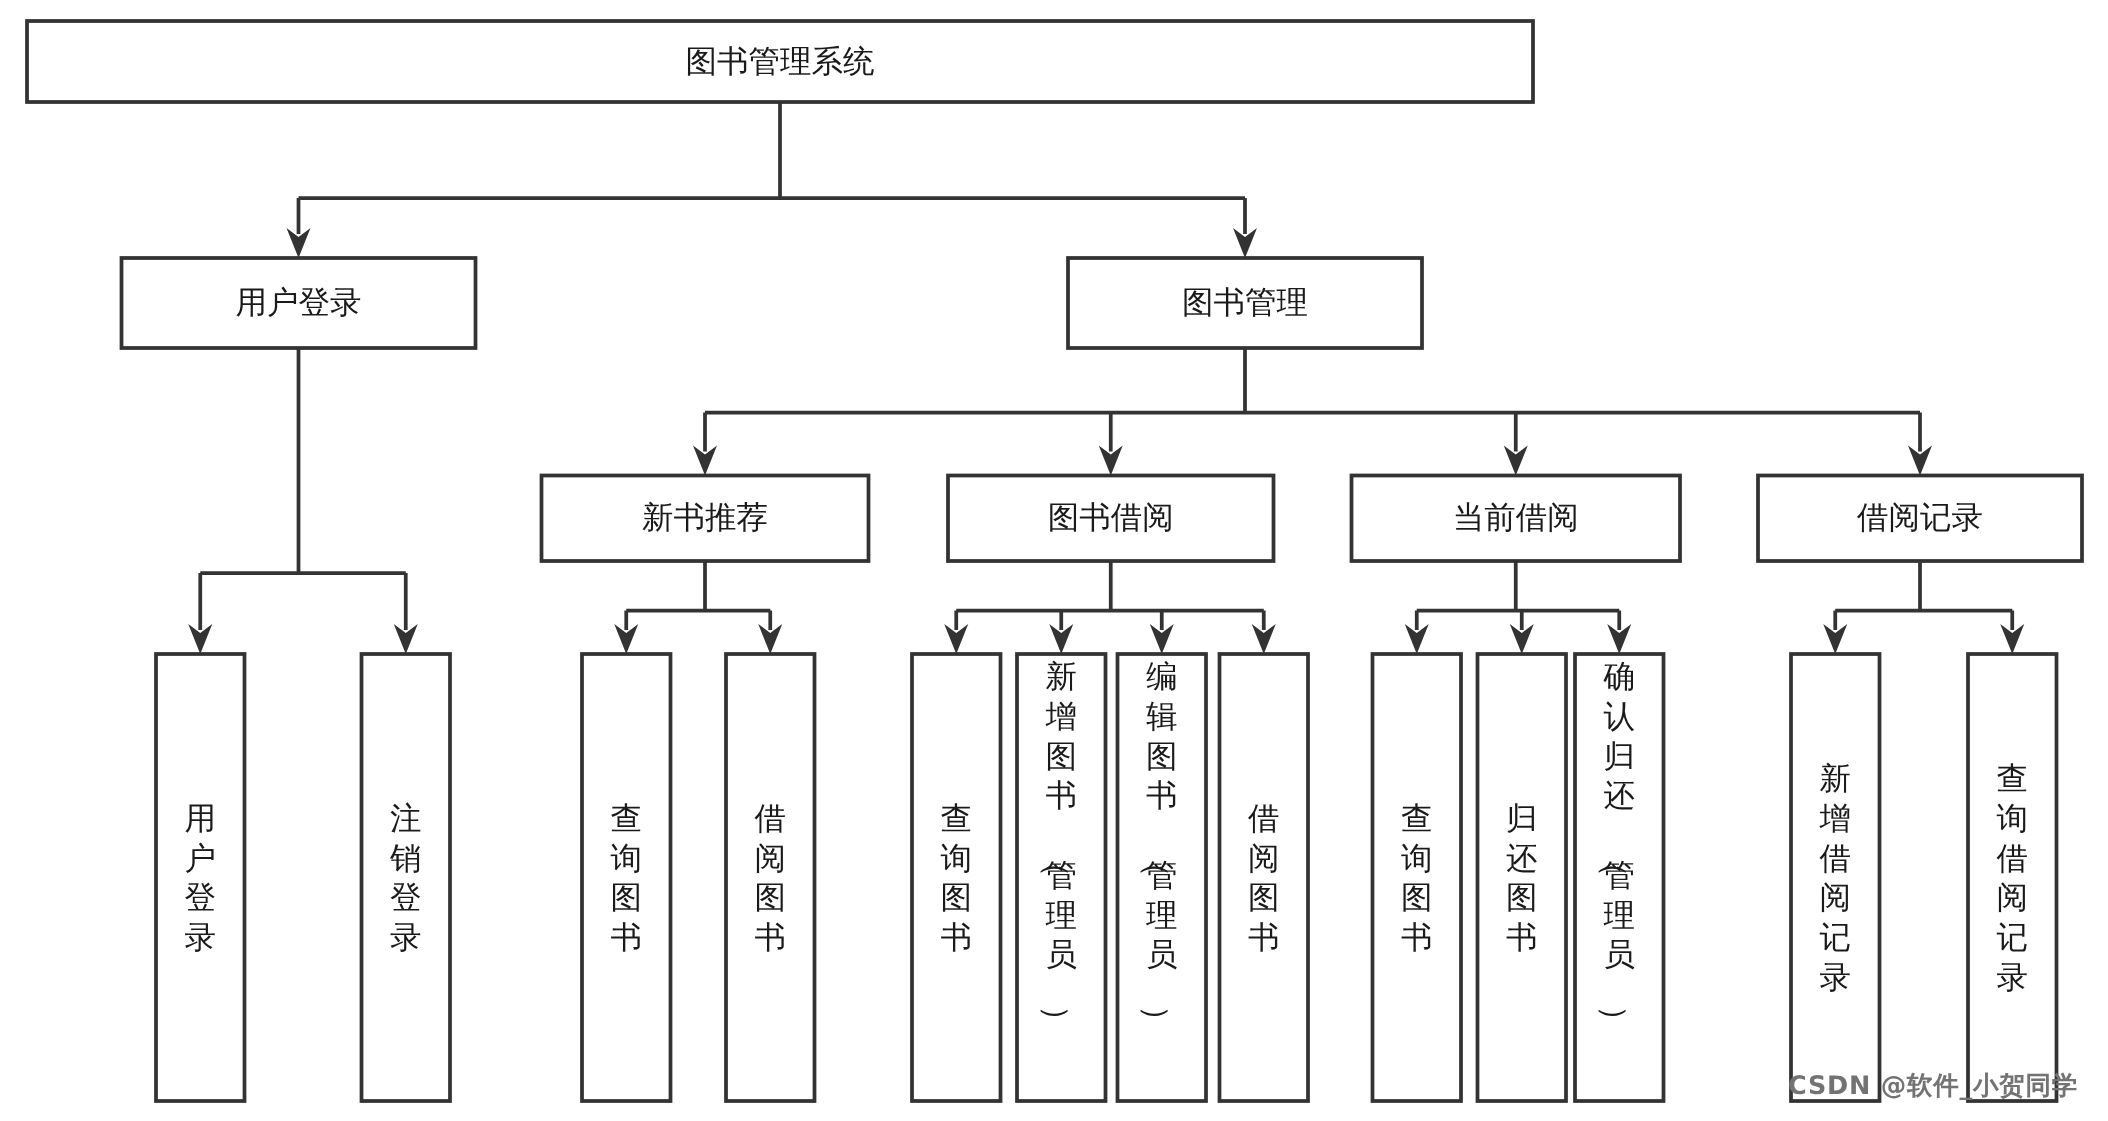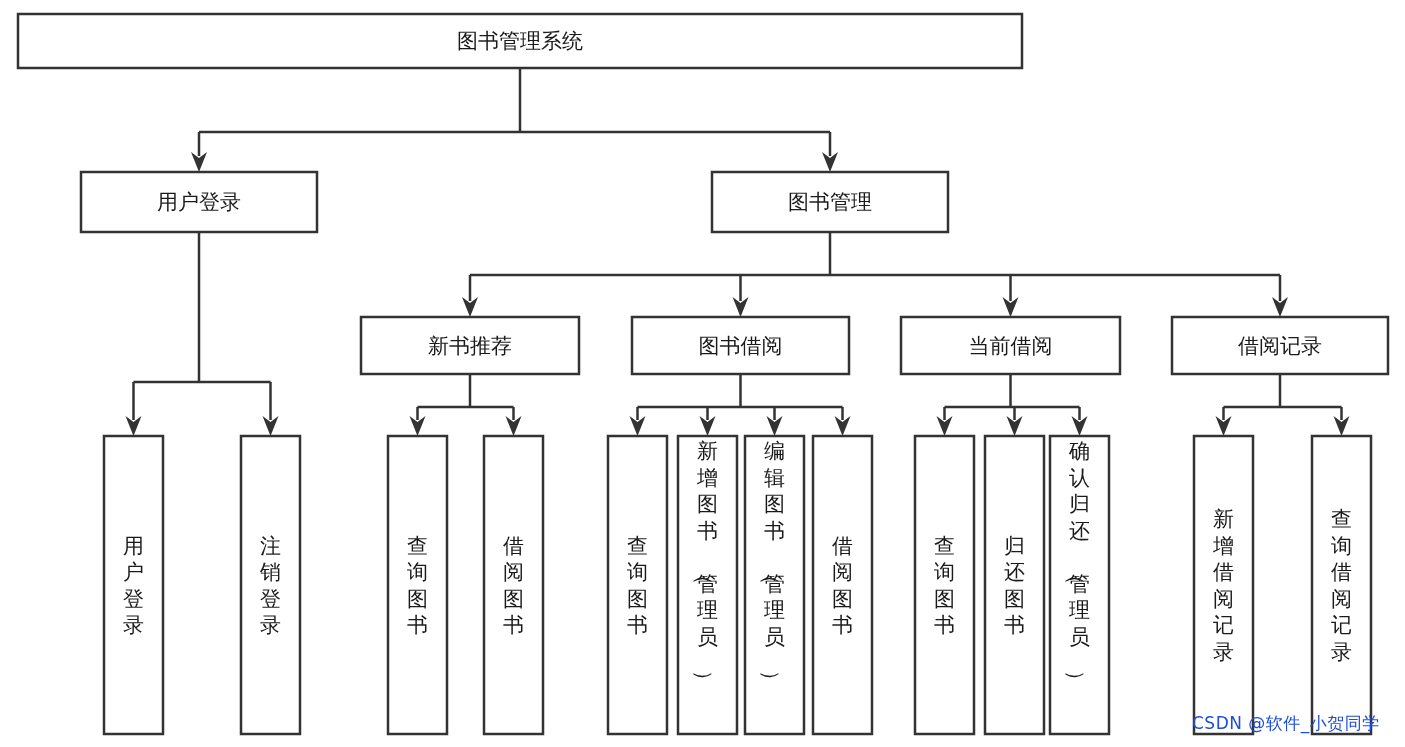--- a/index.html
+++ b/index.html
@@ -47,24 +47,25 @@
     fill: #1a1a1a;
     font-size: 21px;
     text-anchor: middle;
   }
   .watermark {
     position: absolute;
     left: 1192px;
     top: 712px;
     font-family: "DejaVu Sans", "Liberation Sans", sans-serif;
     font-size: 17px;
-    color: #1d4ed8;
+    color: #737373;
     white-space: nowrap;
     letter-spacing: 0.5px;
     pointer-events: none;
+    font-weight: bold;
   }
 </style>
 </head>
 <body>
 
 <svg id="diagram" viewBox="0 0 1405 747">
   <g id="edges-layer">
       <g>
         <path class="link-line" d="M 520 68 L 520 132"></path>
         <path class="link-line" d="M 199 132 L 830 132"></path>

